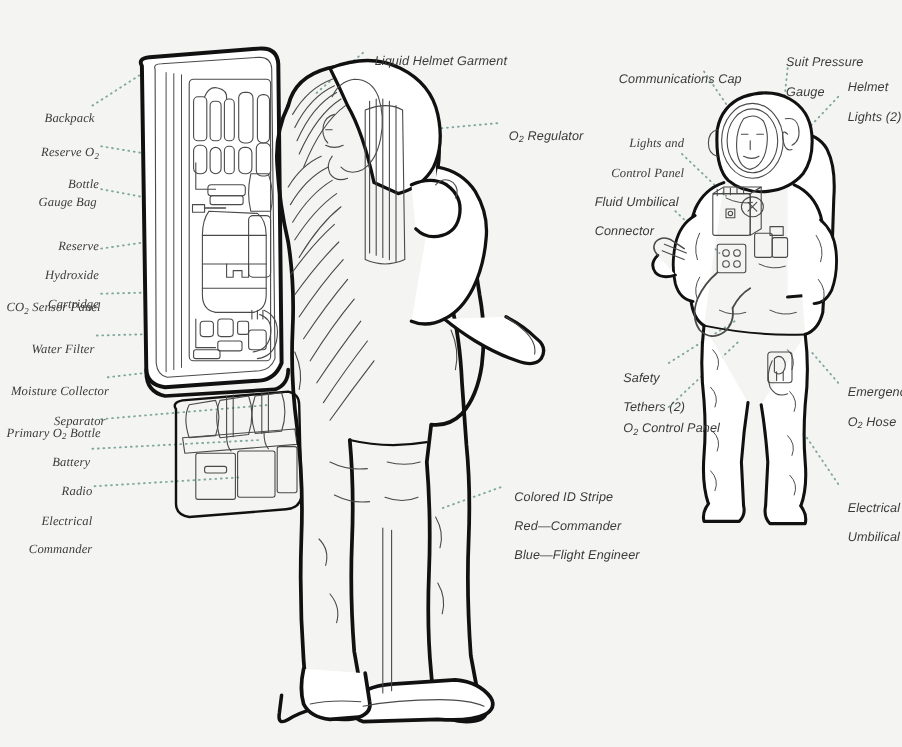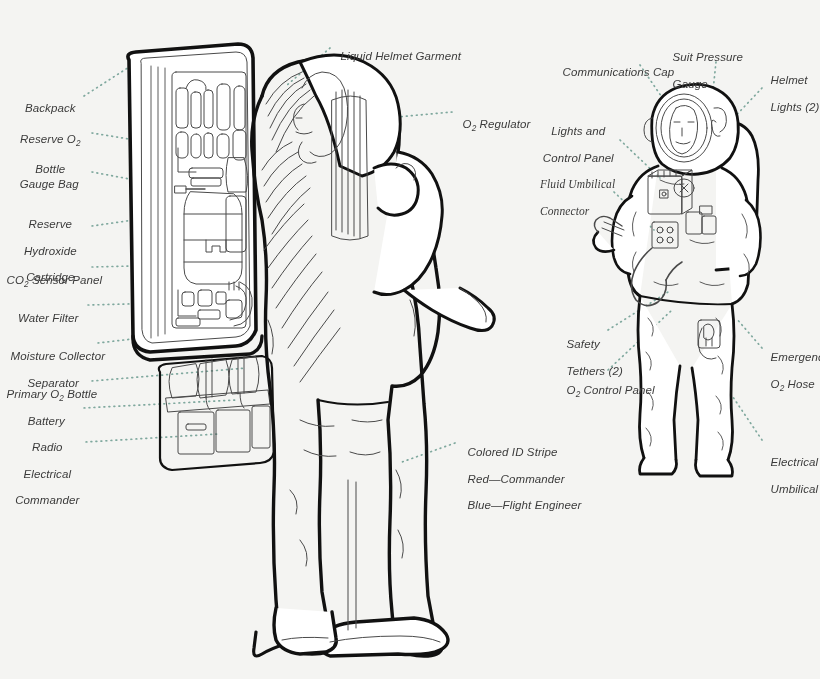--- a/index.html
+++ b/index.html
@@ -14,21 +14,21 @@
   #diagram{position:absolute;left:0;top:0;width:820px;height:679px;}
   .lbl{
     position:absolute;
     font-style:italic;
     font-size:11.5px;
     line-height:13.2px;
     color:#3b3b3b;
     white-space:pre;
     letter-spacing:0.1px;
   }
-  .lbl.r{text-align:center;}
+  .lbl.r{text-align:right;font-family:Liberation Serif, serif;}
   .lbl.l{text-align:left;}
   .sub{font-size:8.2px;vertical-align:-2.5px;font-style:italic;}
 </style>
 </head>
 <body>
 
 <svg id="diagram" viewBox="0 0 820 679" xmlns="http://www.w3.org/2000/svg">
   <rect x="0" y="0" width="820" height="679" fill="#f4f4f2"></rect>
 
   <g stroke="#7fa89e" stroke-width="1.7" fill="none" stroke-dasharray="0.8 4.2" stroke-linecap="round">
@@ -346,36 +346,36 @@
 <div class="lbl l" style="left:461px;top:433px;width:180px;">
   <span>Colored ID Stripe</span><br>
   <span>Red—Commander</span><br>
   <span>Blue—Flight Engineer</span>
 </div>
 
 <div class="lbl l" style="left:556px;top:53px;width:140px;">
   <span>Communications Cap</span>
 </div>
 
-<div class="lbl l" style="left:666px;top:38px;width:92px;">
+<div class="lbl l" style="left:708px;top:38px;width:92px;">
   <span>Suit Pressure</span><br>
   <span>Gauge</span>
 </div>
 
 <div class="lbl l" style="left:764px;top:61px;width:60px;">
   <span>Helmet</span><br>
   <span>Lights (2)</span>
 </div>
 
 <div class="lbl r" style="left:528px;top:112px;width:94px;">
   <span>Lights and</span><br>
   <span>Control Panel</span>
 </div>
 
-<div class="lbl l" style="left:534px;top:165px;width:110px;font-family:Liberation Serif, serif;">
+<div class="lbl l" style="left:534px;top:165px;width:110px;">
   <span>Fluid Umbilical</span><br>
   <span>Connector</span>
 </div>
 
 <div class="lbl l" style="left:560px;top:325px;width:80px;">
   <span>Safety</span><br>
   <span>Tethers (2)</span>
 </div>
 
 <div class="lbl l" style="left:560px;top:371px;width:110px;">

